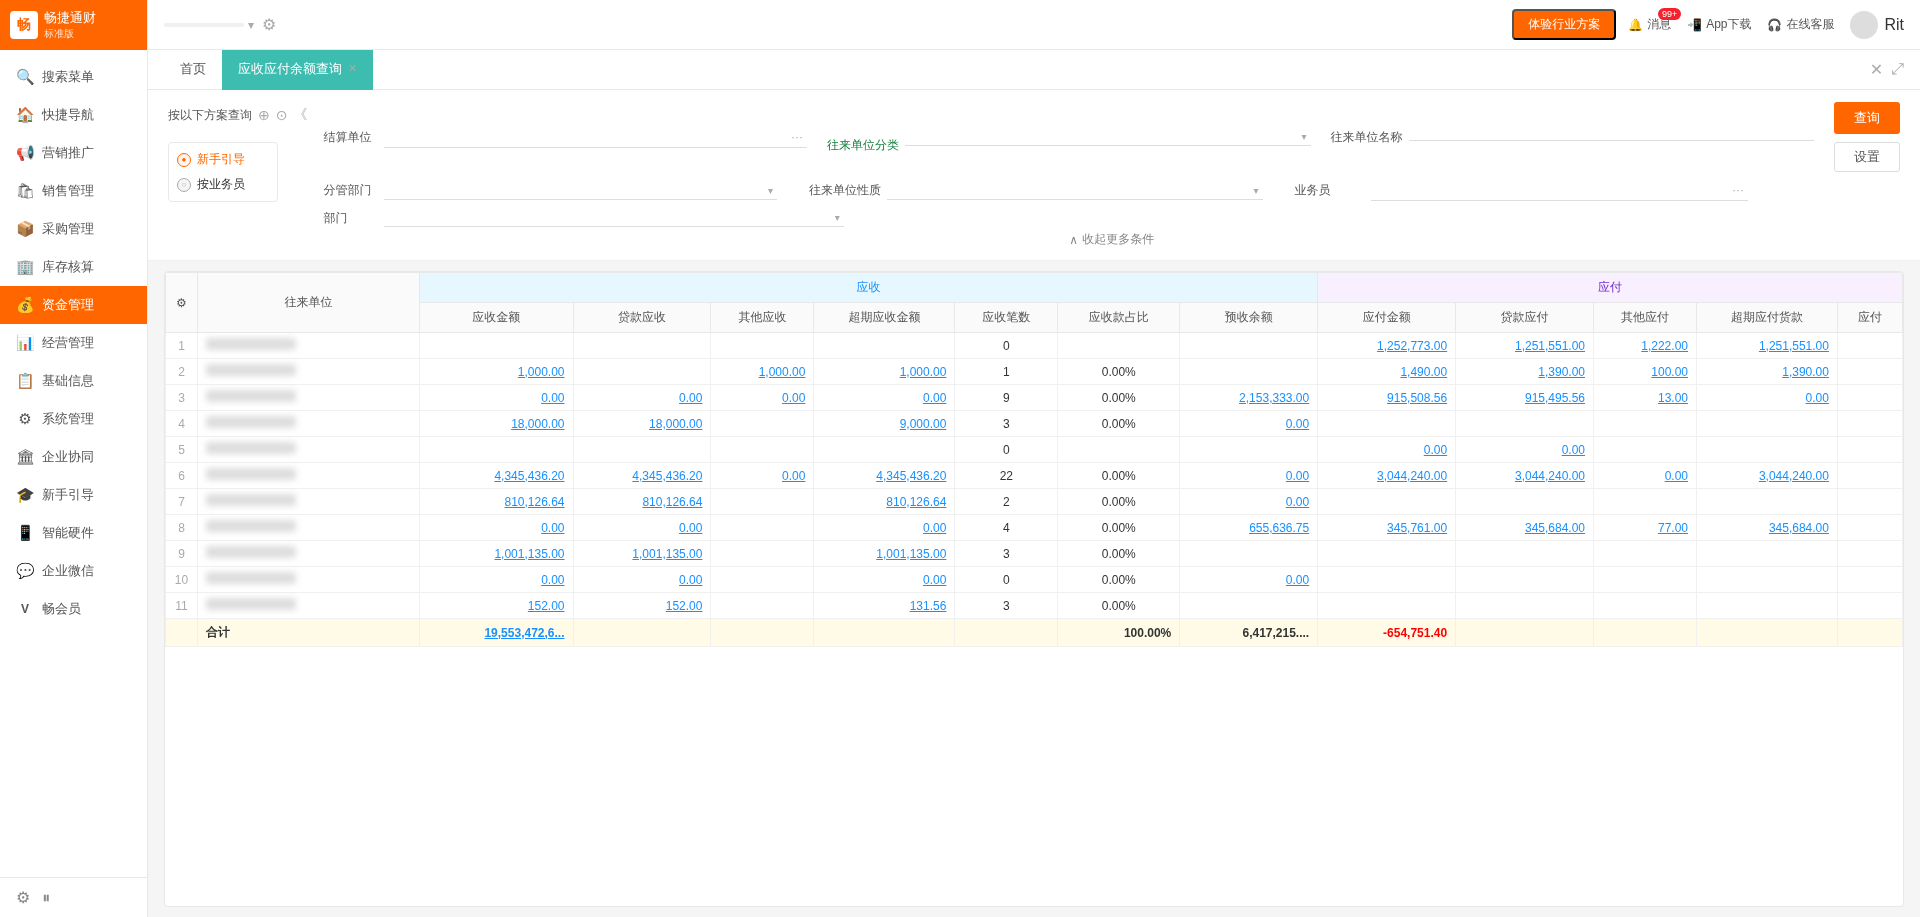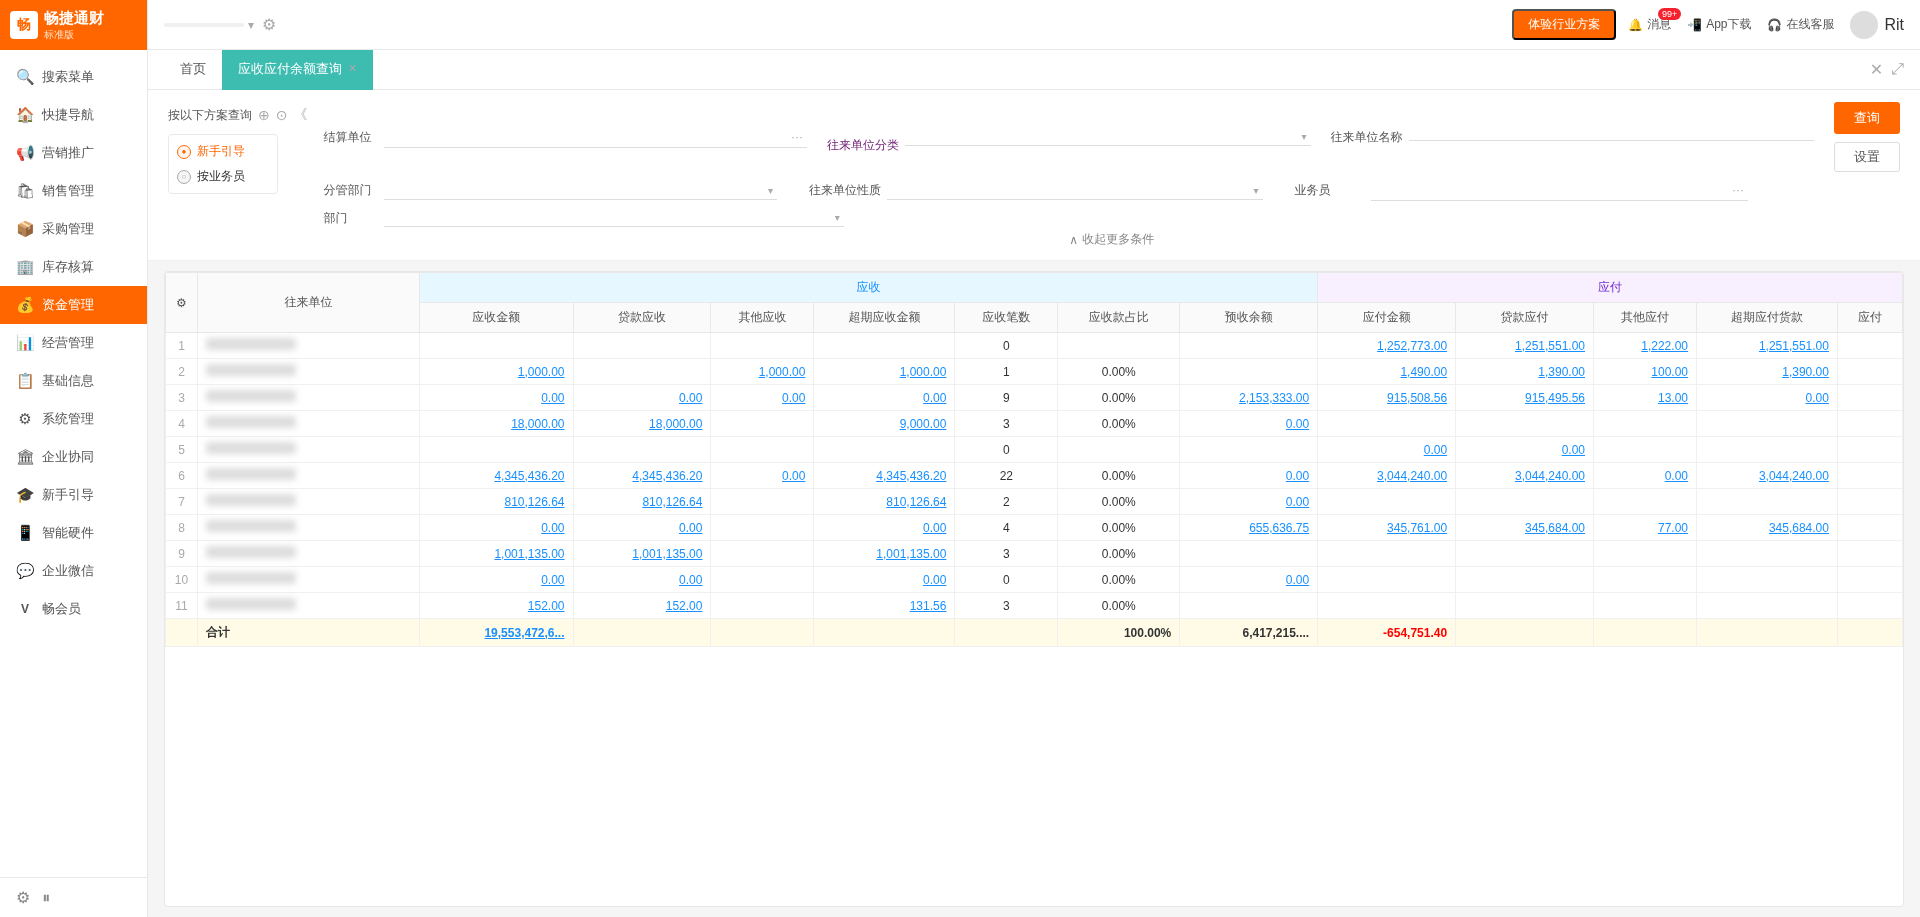--- a/index.html
+++ b/index.html
@@ -136,21 +136,21 @@
     ::-webkit-scrollbar-track { background: #f1f1f1; }
     ::-webkit-scrollbar-thumb { background: #ccc; border-radius: 3px; }
   </style>
 </head>
 <body>
 
 <div class="sidebar">
   <div class="sidebar-logo">
     <div class="sidebar-logo-icon">畅</div>
     <div>
-      <div style="color:#fff;font-size:15px;font-weight:bold;">畅捷通财</div>
+      <div style="color:#fff;font-size:13px;font-weight:normal;">畅捷通财</div>
       <div style="color:rgba(255,255,255,0.8);font-size:10px;">标准版</div>
     </div>
   </div>
   <div class="sidebar-nav">
     <div class="nav-item">
       <span class="nav-icon">🔍</span>
       <span>搜索菜单</span>
     </div>
     <div class="nav-item">
       <span class="nav-icon">🏠</span>
@@ -257,21 +257,21 @@
     <div class="tabs-controls">
       <span class="tabs-ctrl-btn">✕</span>
       <span class="tabs-ctrl-btn">⤢</span>
     </div>
   </div>
 
 
   <div class="filter-area">
     <div style="display:flex; gap:0; align-items:flex-start;">
 
-      <div style="display:flex;flex-direction:column;align-items:flex-start;gap:4px;margin-right:16px;padding-top:4px;">
+      <div style="display:flex;flex-direction:column;align-items:flex-start;gap:12px;margin-right:16px;padding-top:4px;">
         <div style="display:flex;align-items:center;gap:6px;margin-bottom:6px;">
           <span style="color:#555;font-size:12px;font-weight:500;">按以下方案查询</span>
           <span style="color:#aaa;font-size:14px;cursor:pointer;">⊕</span>
           <span style="color:#aaa;font-size:14px;cursor:pointer;">⊙</span>
           <span style="color:#aaa;font-size:14px;cursor:pointer;">《</span>
         </div>
         <div style="background:#fff;border:1px solid #e8e8e8;border-radius:4px;padding:4px 0;min-width:110px;">
           <div class="scheme-item active">
             <div class="scheme-dot scheme-dot-orange">●</div>
             <span>新手引导</span>
@@ -287,21 +287,21 @@
 
         <div style="display:flex;gap:20px;margin-bottom:8px;align-items:center;">
           <div style="display:flex;align-items:center;gap:6px;flex:1;">
             <span style="color:#555;min-width:55px;">结算单位</span>
             <div style="flex:1;border-bottom:1px solid #ddd;display:flex;align-items:center;justify-content:space-between;padding:3px 4px;">
               <span style="color:#333;font-size:12px;"></span>
               <span style="color:#aaa;cursor:pointer;">···</span>
             </div>
           </div>
           <div style="display:flex;align-items:center;gap:6px;flex:1;">
-            <span style="color:#701a75;min-width:70px;margin-top:16px;">往来单位分类</span>
+            <span style="color:#15803d;min-width:70px;margin-top:16px;">往来单位分类</span>
             <div style="flex:1;border-bottom:1px solid #ddd;display:flex;align-items:center;justify-content:space-between;padding:3px 4px;">
               <span style="color:#333;font-size:12px;"></span>
               <span style="color:#aaa;font-size:10px;">▾</span>
             </div>
           </div>
           <div style="display:flex;align-items:center;gap:6px;flex:1;">
             <span style="color:#555;min-width:70px;">往来单位名称</span>
             <div style="flex:1;border-bottom:1px solid #ddd;padding:3px 4px;">
               <span style="color:#333;font-size:12px;"></span>
             </div>

